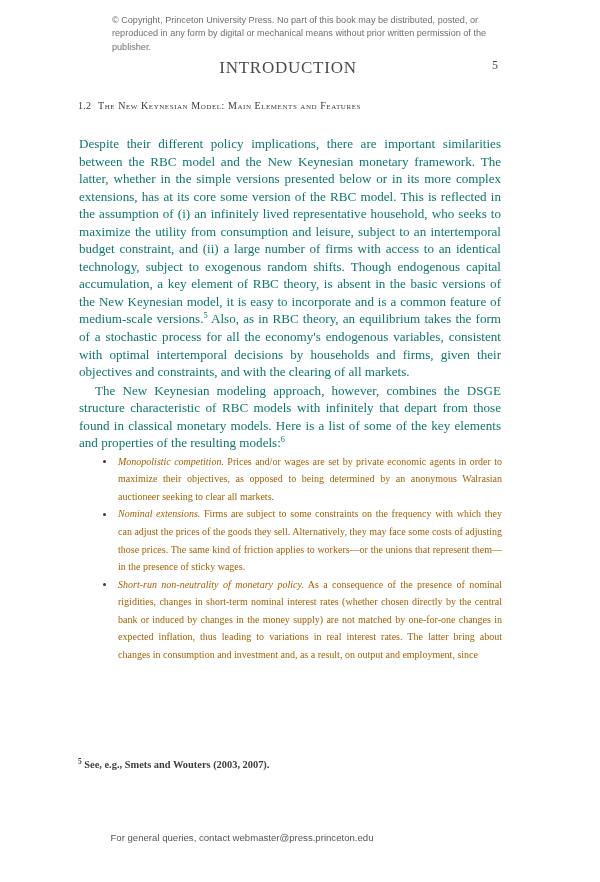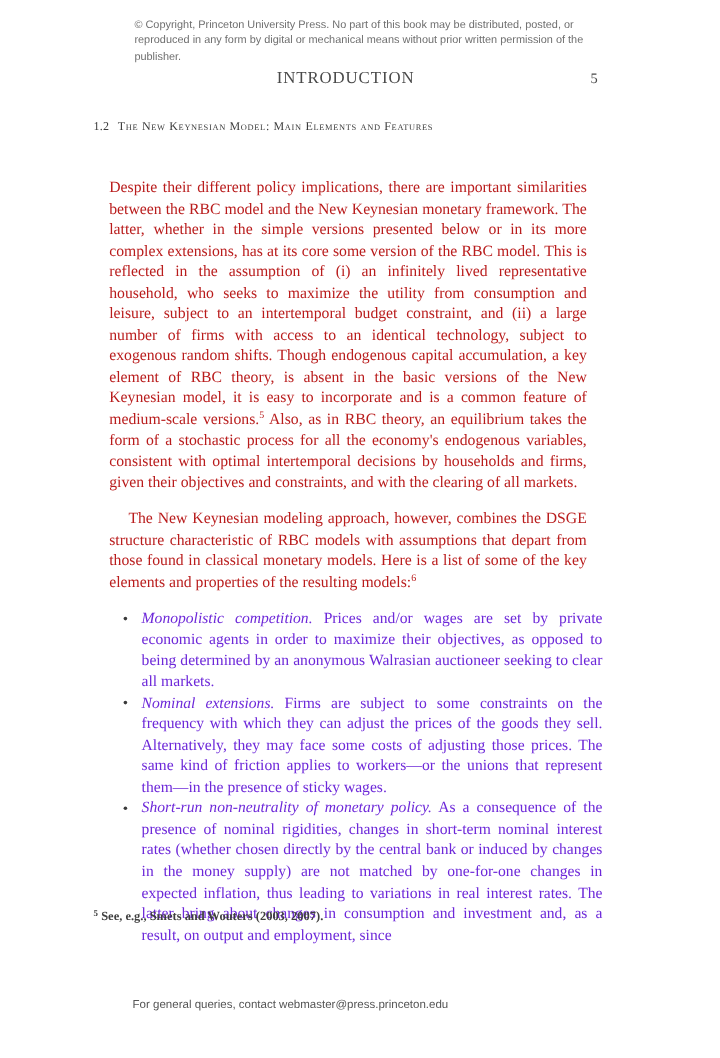--- a/index.html
+++ b/index.html
@@ -42,21 +42,21 @@
     left: 78px;
     top: 58px;
     width: 420px;
     height: 16px;
   }
   .running-head-title {
     position: absolute;
     left: 0;
     width: 420px;
     text-align: center;
-    font-size: 14px;
+    font-size: 17px;
     letter-spacing: 0.75px;
     color: #4a4a4a;
   }
   .running-head-folio {
     position: absolute;
     right: 0;
     top: 0;
     font-size: 12px;
     color: #4a4a4a;
   }
@@ -81,50 +81,50 @@
   }
 
   
   .body-block {
     position: absolute;
     left: 78px;
     top: 134px;
     width: 424px;
   }
   p.para {
-    margin: 13px;
+    margin: 1px;
     font-size: 13.1px;
     line-height: 17.55px;
     text-align: justify;
     text-justify: inter-word;
-    color: #b91c1c;
+    color: #0f766e;
     hyphens: manual;
   }
   p.para.indent {
     text-indent: 16px;
   }
   sup {
     font-size: 8.3px;
     vertical-align: 5px;
     line-height: 0;
   }
 
   
   ul.bullets {
     margin: 0;
     padding: 0;
     list-style: none;
   }
   ul.bullets li {
     position: relative;
     padding-left: 40px;
-    font-size: 13px;
+    font-size: 10px;
     line-height: 17.55px;
     text-align: justify;
-    color: #6d28d9;
+    color: #a16207;
   }
   ul.bullets li .bullet-dot {
     position: absolute;
     left: 25px;
     top: 7.4px;
     width: 3px;
     height: 3px;
     background: #3a3a3a;
     border-radius: 50%;
   }
@@ -180,21 +180,21 @@
   </div>
 
   <div class="section-heading">
     <span class="section-number">1.2</span><span class="section-title">The New Keynesian Model: Main Elements and Features</span>
   </div>
 
   <div class="body-block">
 
     <p class="para"><span>Despite their different policy implications, there are important similarities between the RBC model and the New Keynesian monetary framework. The latter, whether in the simple versions presented below or in its more complex extensions, has at its core some version of the RBC model. This is reflected in the assumption of (i) an infinitely lived representative household, who seeks to maximize the utility from consumption and leisure, subject to an intertemporal budget constraint, and (ii) a large number of firms with access to an identical technology, subject to exogenous random shifts. Though endogenous capital accumulation, a key element of RBC theory, is absent in the basic versions of the New Keynesian model, it is easy to incorporate and is a common feature of medium-scale versions.</span><sup>5</sup><span> Also, as in RBC theory, an equilibrium takes the form of a stochastic process for all the economy's endogenous variables, consistent with optimal intertemporal decisions by households and firms, given their objectives and constraints, and with the clearing of all markets.</span></p>
 
-    <p class="para indent"><span>The New Keynesian modeling approach, however, combines the DSGE structure characteristic of RBC models with assumptions that depart from those found in classical monetary models. Here is a list of some of the key elements and properties of the resulting models:</span><sup>6</sup></p>
+    <p class="para indent"><span>The New Keynesian modeling approach, however, combines the DSGE structure characteristic of RBC models with infinitely that depart from those found in classical monetary models. Here is a list of some of the key elements and properties of the resulting models:</span><sup>6</sup></p>
 
     <ul class="bullets">
       <li>
         <span class="bullet-dot"></span><span class="lead-in">Monopolistic competition.</span><span> Prices and/or wages are set by private economic agents in order to maximize their objectives, as opposed to being determined by an anonymous Walrasian auctioneer seeking to clear all markets.</span>
       </li>
       <li>
         <span class="bullet-dot"></span><span class="lead-in">Nominal extensions.</span><span> Firms are subject to some constraints on the frequency with which they can adjust the prices of the goods they sell. Alternatively, they may face some costs of adjusting those prices. The same kind of friction applies to workers—or the unions that represent them—in the presence of sticky wages.</span>
       </li>
       <li>
         <span class="bullet-dot"></span><span class="lead-in">Short-run non-neutrality of monetary policy.</span><span> As a consequence of the presence of nominal rigidities, changes in short-term nominal interest rates (whether chosen directly by the central bank or induced by changes in the money supply) are not matched by one-for-one changes in expected inflation, thus leading to variations in real interest rates. The latter bring about changes in consumption and investment and, as a result, on output and employment, since</span>

